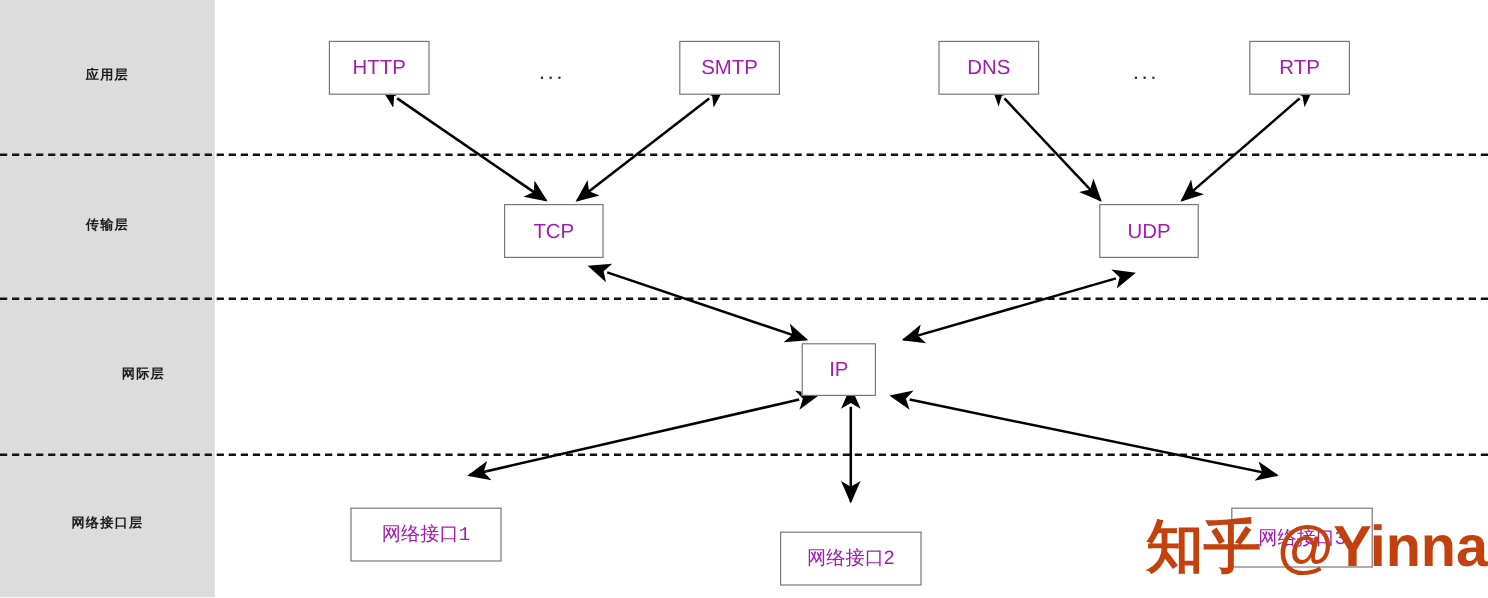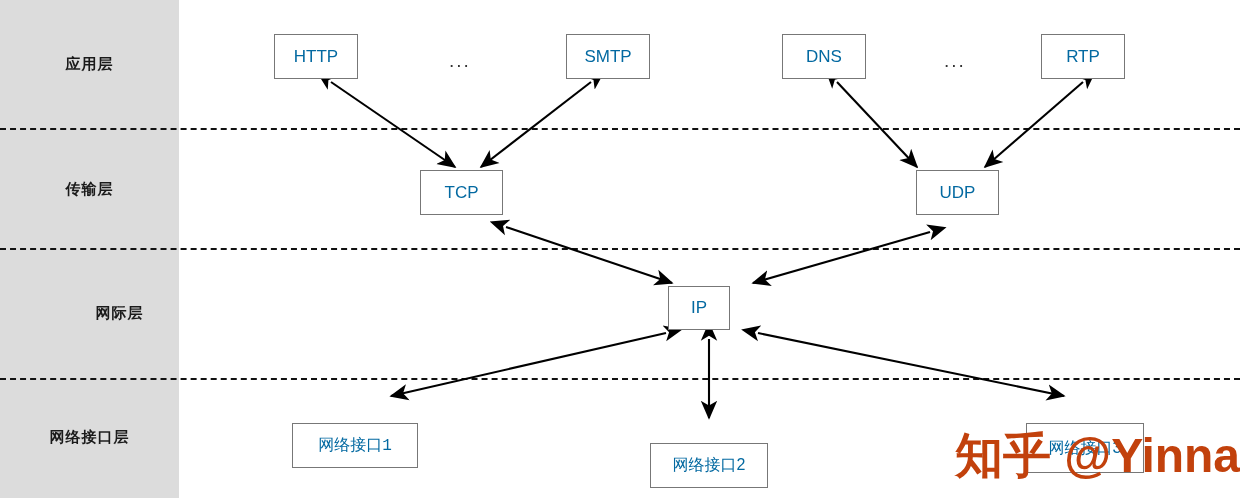--- a/index.html
+++ b/index.html
@@ -24,21 +24,21 @@
     top: 0;
     width: 179px;
     height: 498px;
     background: #dcdcdc;
   }
   .layer-label {
     position: absolute;
     left: 0;
     width: 179px;
     text-align: center;
-    font-size: 15px;
+    font-size: 11px;
     font-weight: bold;
     color: #1a1a1a;
     letter-spacing: 1px;
   }
   
   .layer-divider {
     position: absolute;
     left: 0;
     width: 1240px;
     height: 0;
@@ -47,21 +47,21 @@
   
   .node-box {
     position: absolute;
     box-sizing: border-box;
     border: 1.5px solid #777777;
     background: #ffffff;
     display: flex;
     align-items: center;
     justify-content: center;
     font-size: 17px;
-    color: #0369a1;
+    color: #a21caf;
     z-index: 3;
   }
   .node-box.cjk {
     font-size: 16px;
   }
   .ellipsis-mark {
     position: absolute;
     font-size: 19px;
     color: #333333;
     letter-spacing: 2px;

